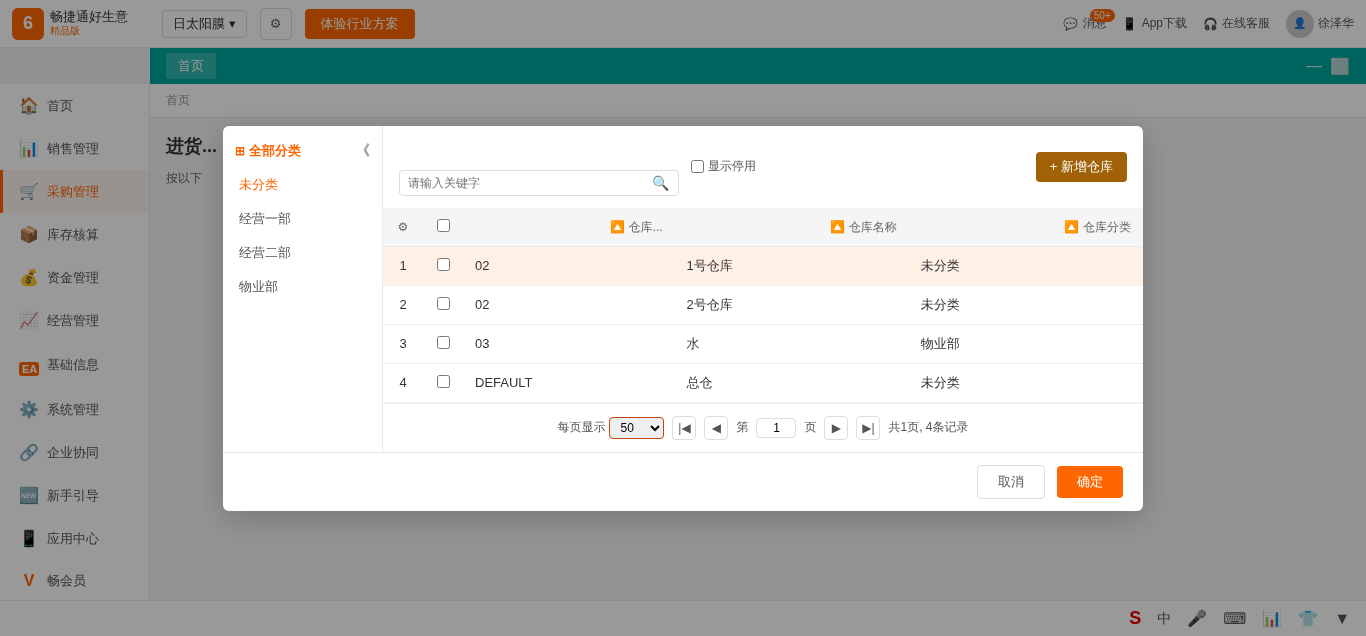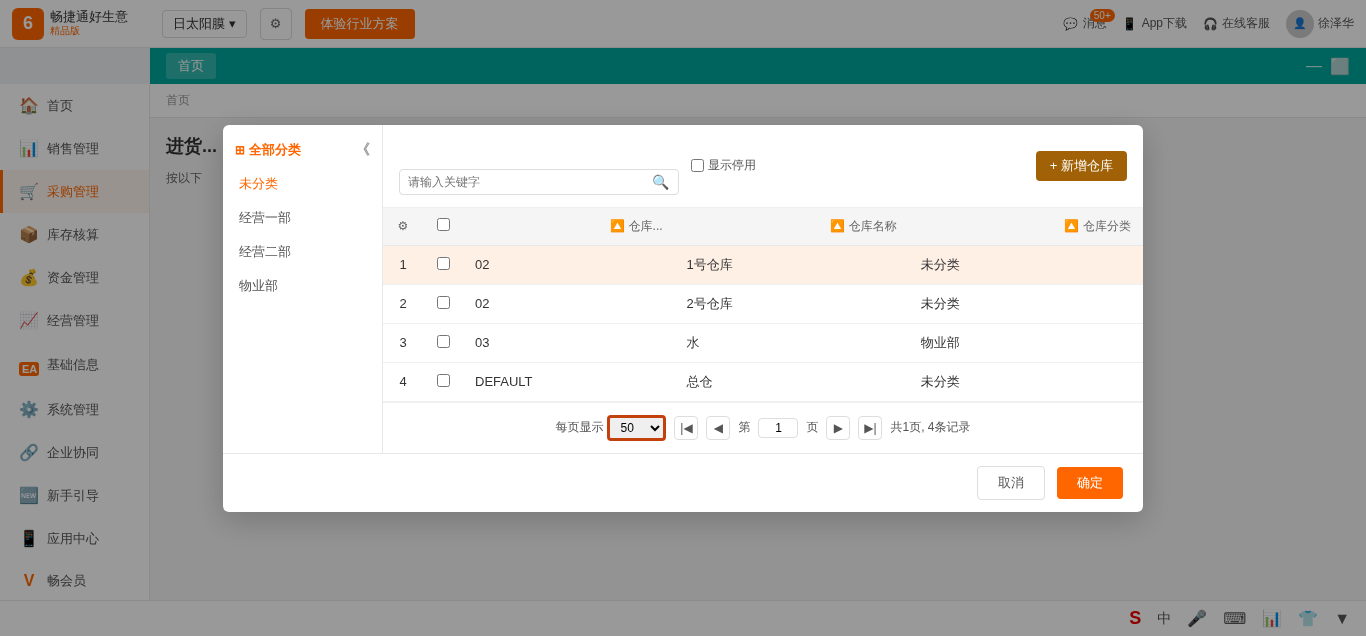--- a/index.html
+++ b/index.html
@@ -205,21 +205,21 @@
     
     .pagination {
       display: flex; align-items: center; justify-content: center;
       padding: 12px 16px; gap: 8px; border-top: 1px solid #f0f0f0;
       font-size: 12px; color: #555;
     }
     .page-size-select {
       display: flex; align-items: center; gap: 4px;
     }
     .page-size-select select {
-      border: 3px solid #c2410c; border-radius: 4px;
+      border: 1px solid #c2410c; border-radius: 4px;
       padding: 2px 6px; font-size: 12px; cursor: pointer;
     }
     .page-nav-btn {
       width: 24px; height: 24px; border: 1px solid #ddd; border-radius: 4px;
       background: #fff; cursor: pointer; display: flex; align-items: center; justify-content: center;
       font-size: 12px; color: #555;
     }
     .page-nav-btn:disabled { color: #ccc; cursor: default; }
     .page-input {
       width: 40px; border: 1px solid #ddd; border-radius: 4px;

